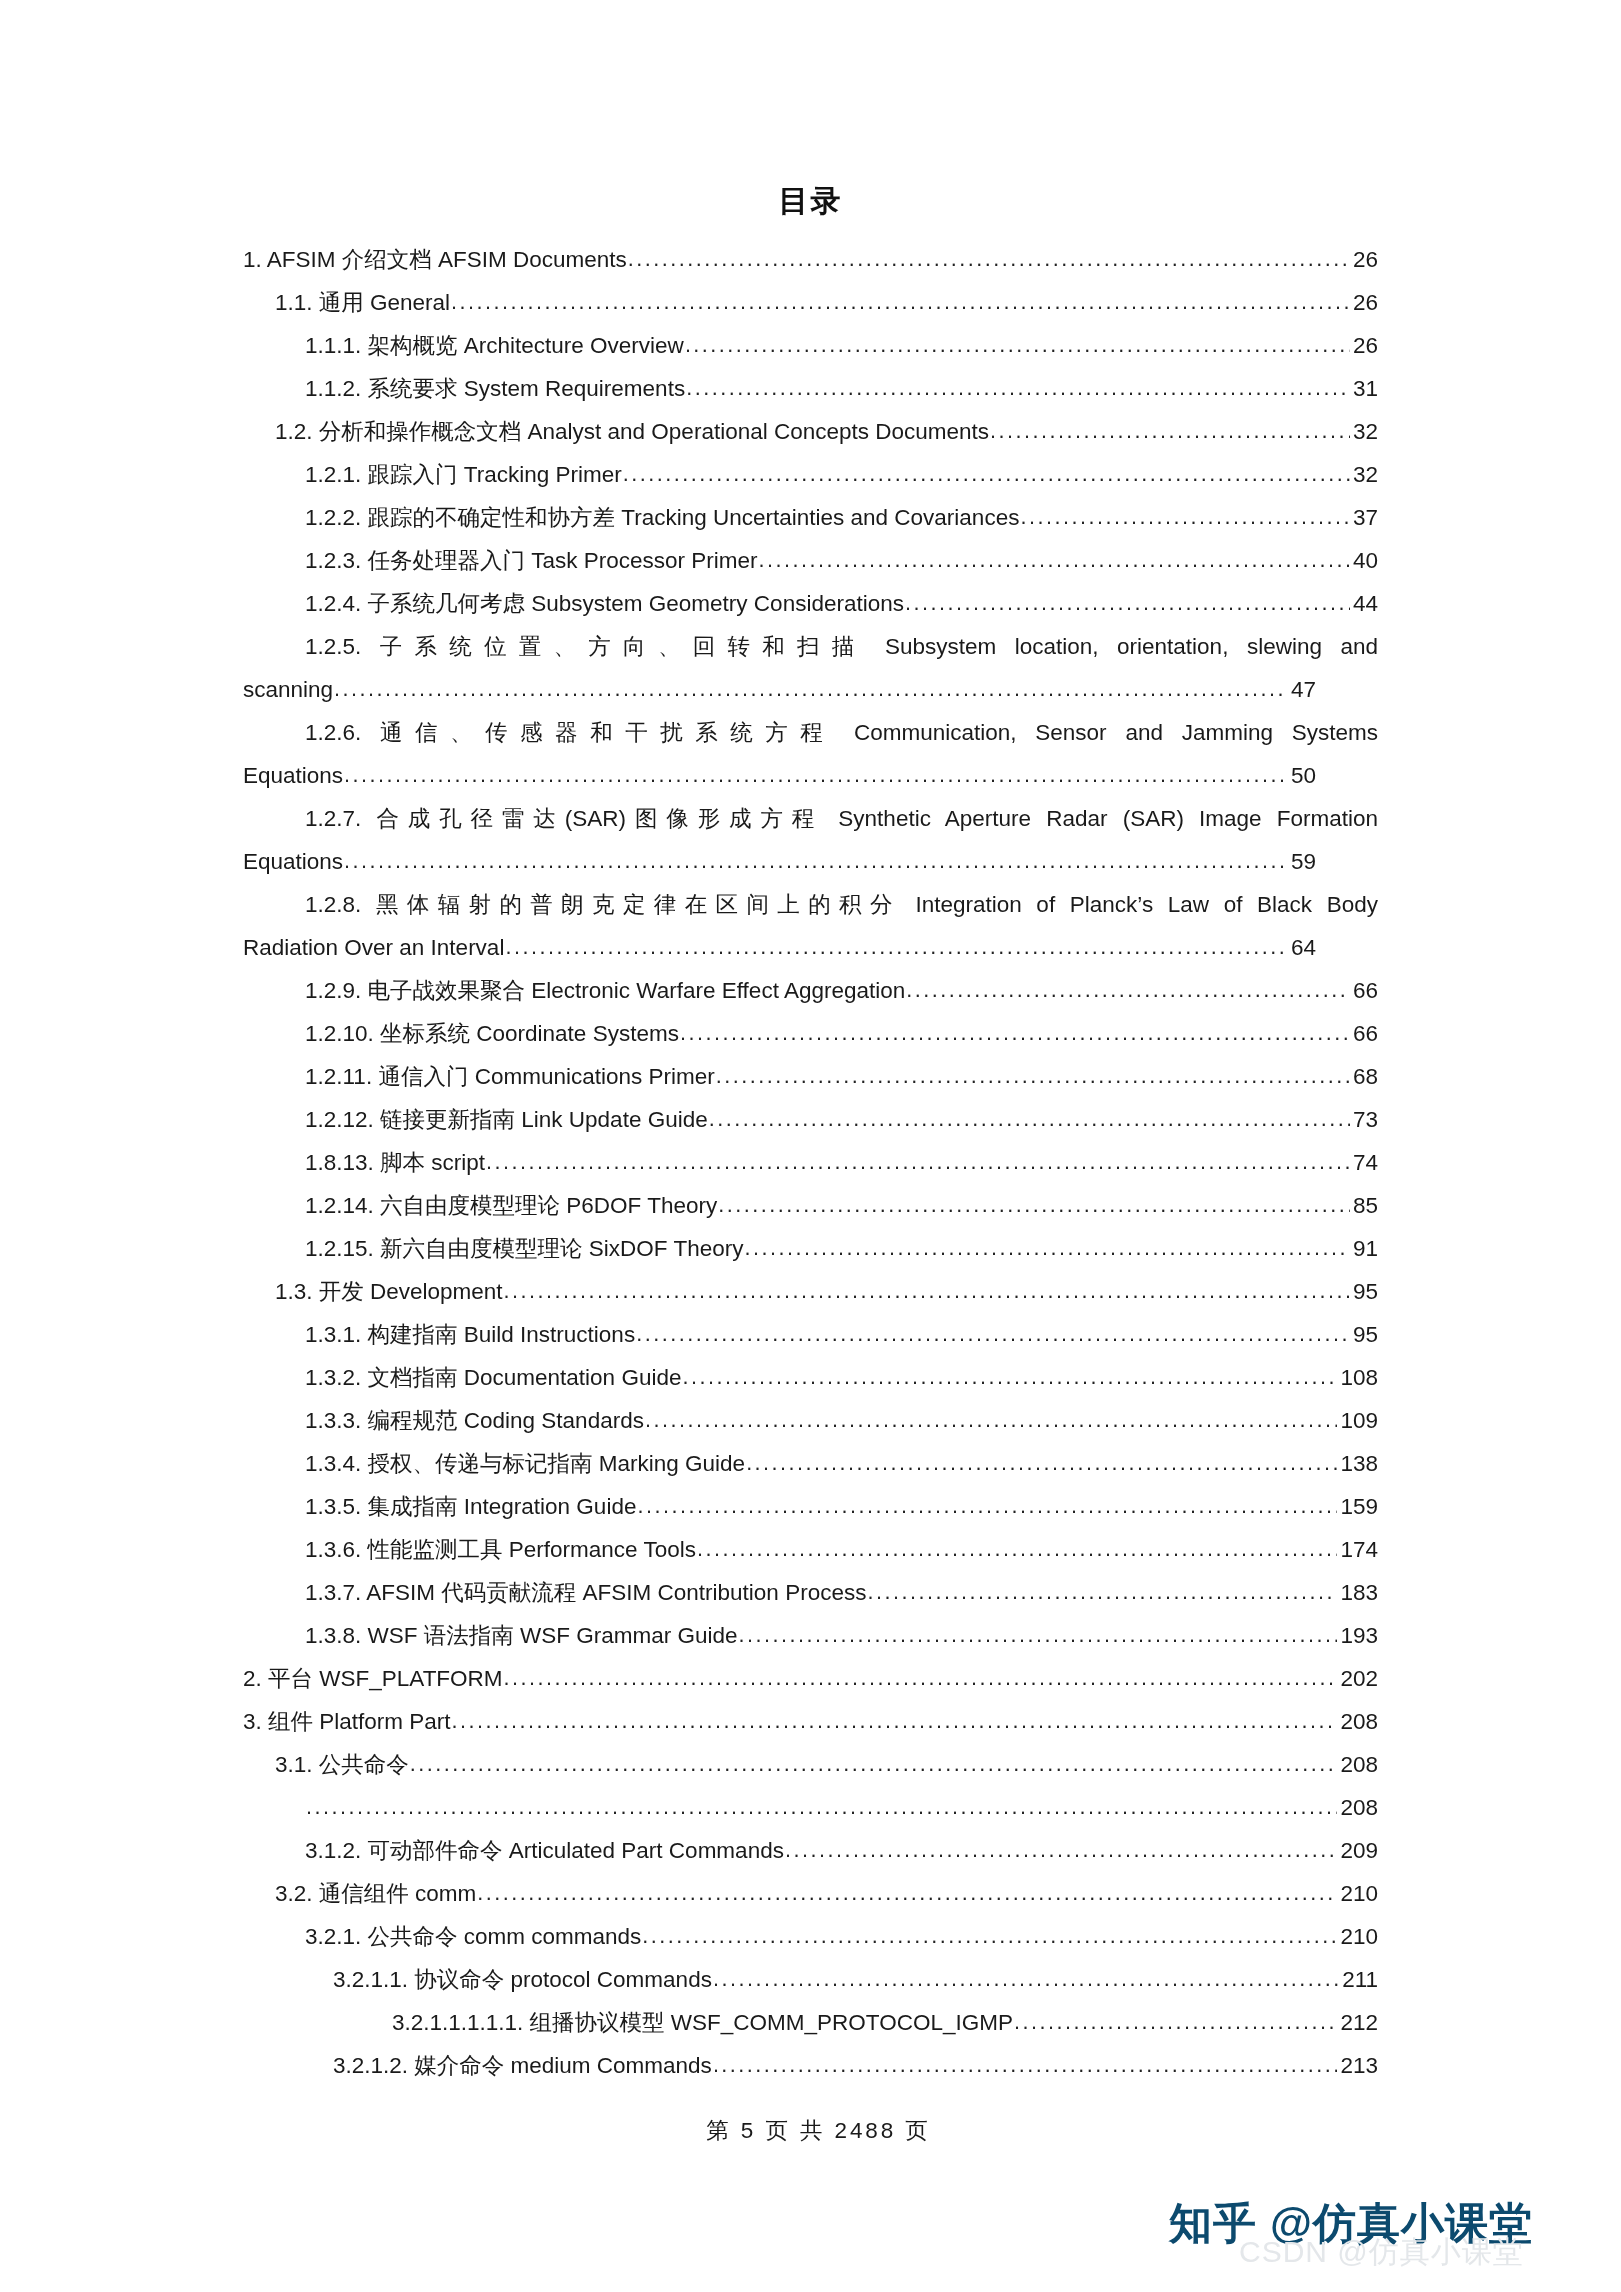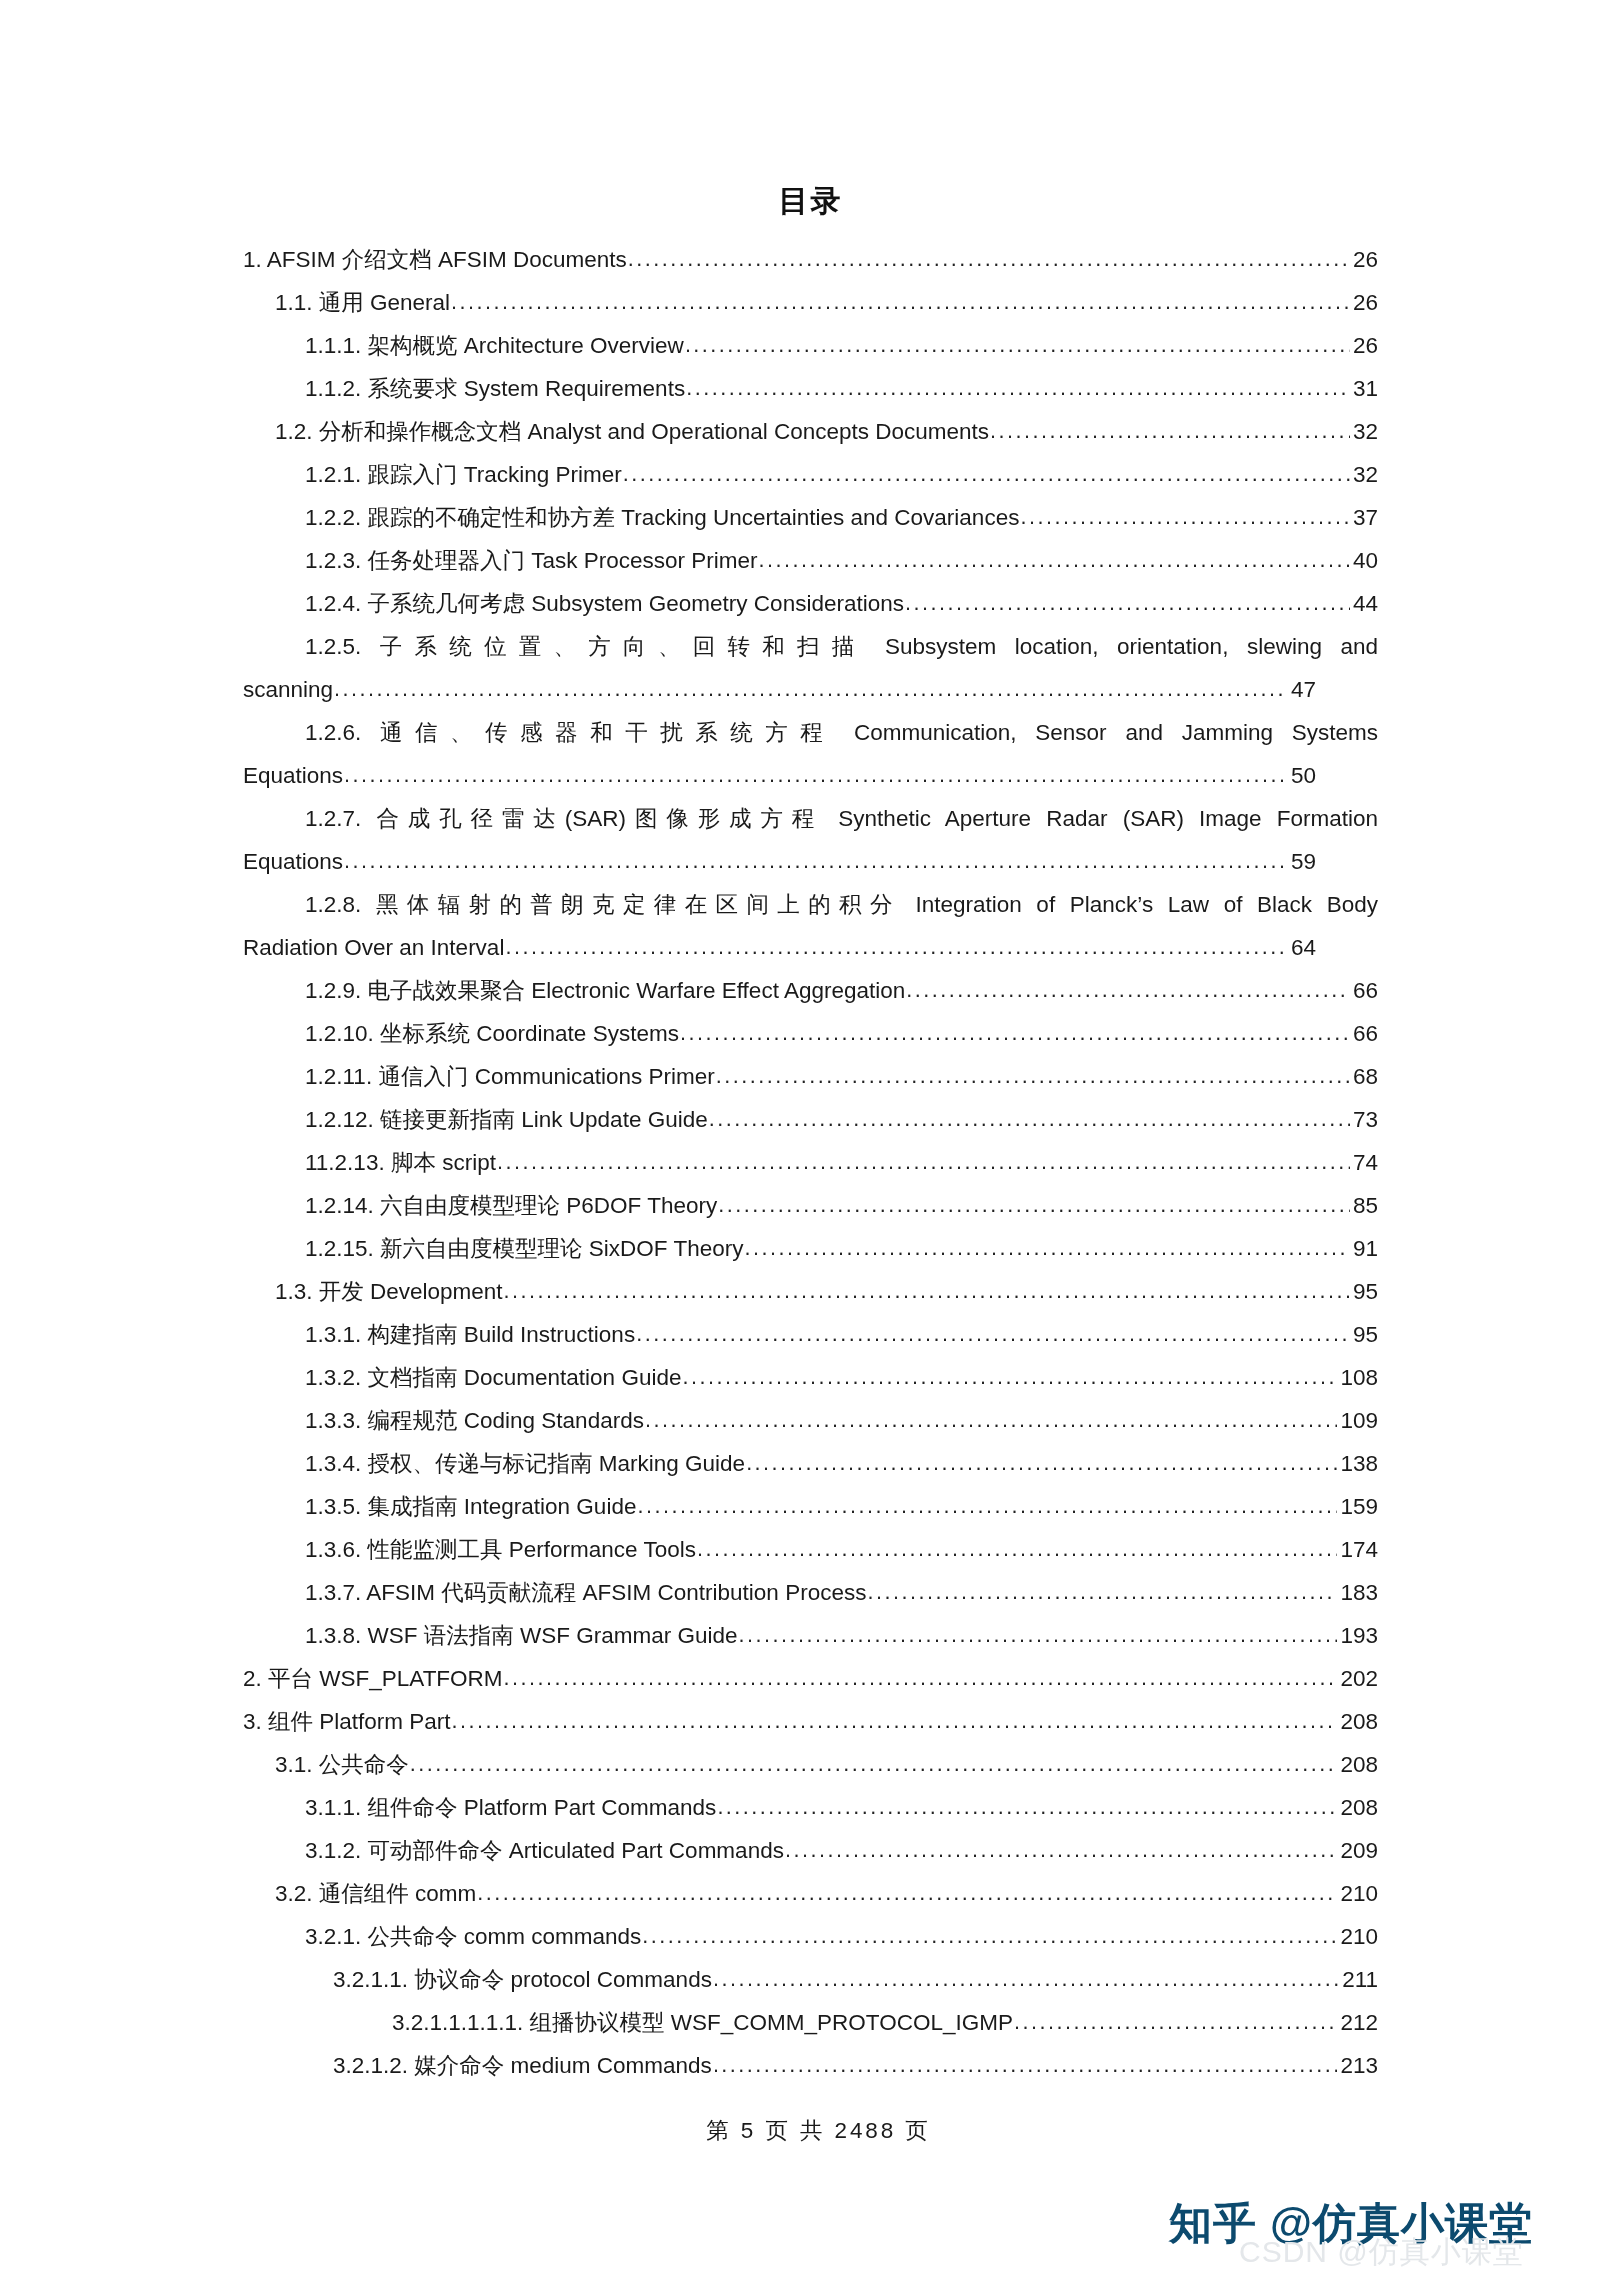--- a/index.html
+++ b/index.html
@@ -260,21 +260,21 @@
       </div>
       <div class="toc-entry lvl-3">
         <div class="entry-row">
           <span class="entry-label">1.2.12. 链接更新指南 Link Update Guide</span>
           <span class="entry-leader">...........................................................................................................................................................................................................................</span>
           <span class="entry-page">73</span>
         </div>
       </div>
       <div class="toc-entry lvl-3">
         <div class="entry-row">
-          <span class="entry-label">11.2.13. 脚本 script</span>
+          <span class="entry-label">1.8.13. 脚本 script</span>
           <span class="entry-leader">...........................................................................................................................................................................................................................</span>
           <span class="entry-page">74</span>
         </div>
       </div>
       <div class="toc-entry lvl-3">
         <div class="entry-row">
           <span class="entry-label">1.2.14. 六自由度模型理论 P6DOF Theory</span>
           <span class="entry-leader">...........................................................................................................................................................................................................................</span>
           <span class="entry-page">85</span>
         </div>
@@ -365,21 +365,20 @@
       </div>
       <div class="toc-entry lvl-2">
         <div class="entry-row">
           <span class="entry-label">3.1. 公共命令</span>
           <span class="entry-leader">...........................................................................................................................................................................................................................</span>
           <span class="entry-page">208</span>
         </div>
       </div>
       <div class="toc-entry lvl-3">
         <div class="entry-row">
-          <span class="entry-label">3.1.1. 组件命令 Platform Part Commands</span>
           <span class="entry-leader">...........................................................................................................................................................................................................................</span>
           <span class="entry-page">208</span>
         </div>
       </div>
       <div class="toc-entry lvl-3">
         <div class="entry-row">
           <span class="entry-label">3.1.2. 可动部件命令 Articulated Part Commands</span>
           <span class="entry-leader">...........................................................................................................................................................................................................................</span>
           <span class="entry-page">209</span>
         </div>

